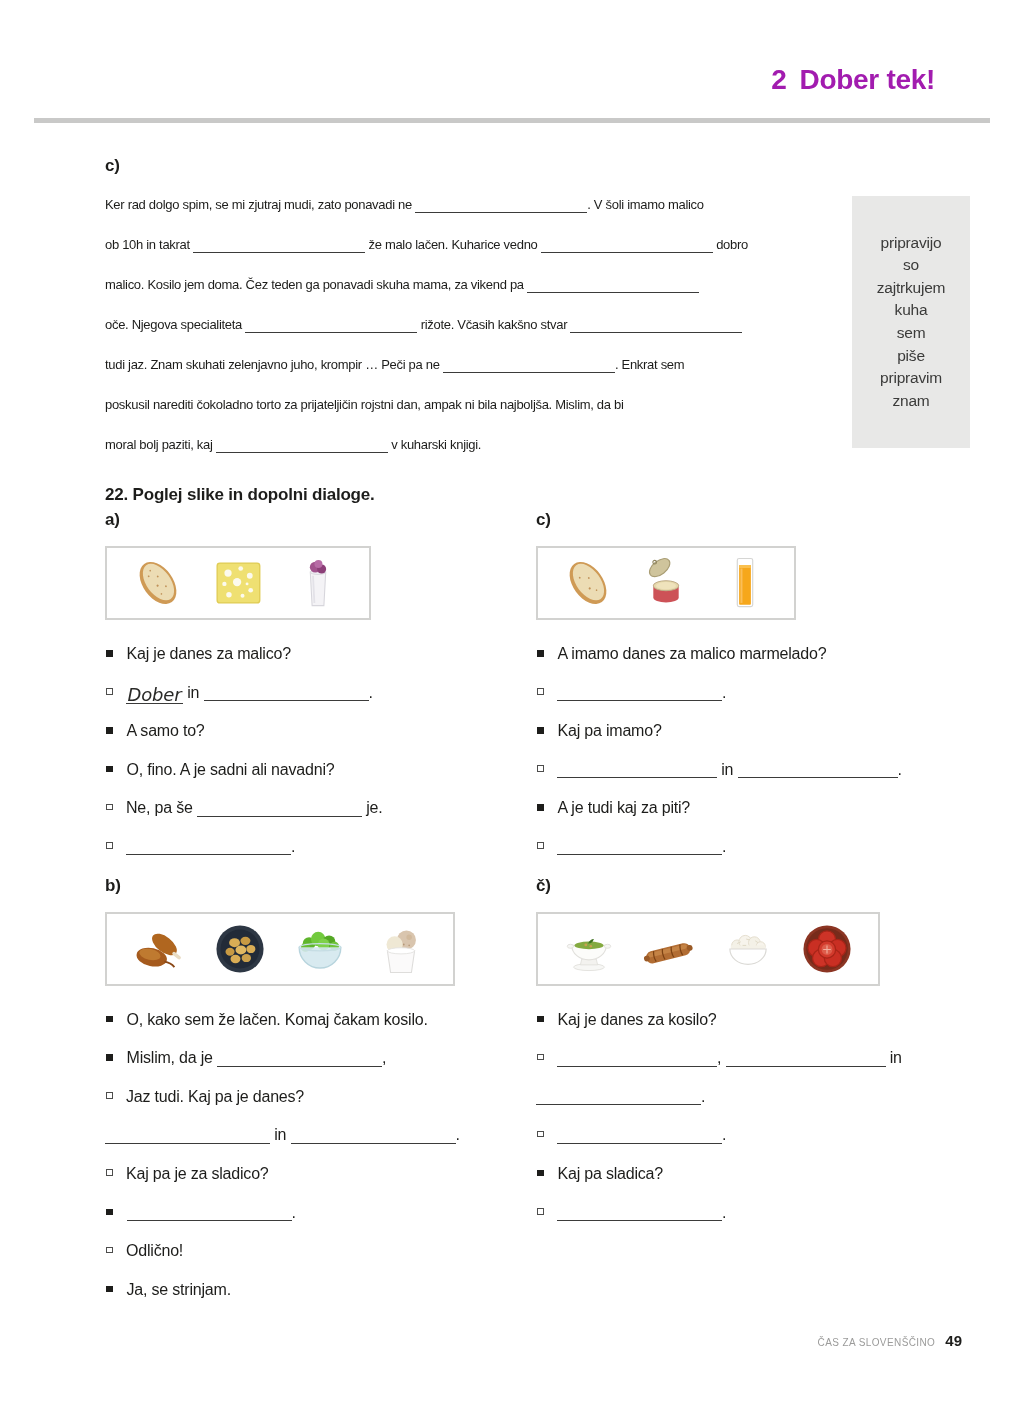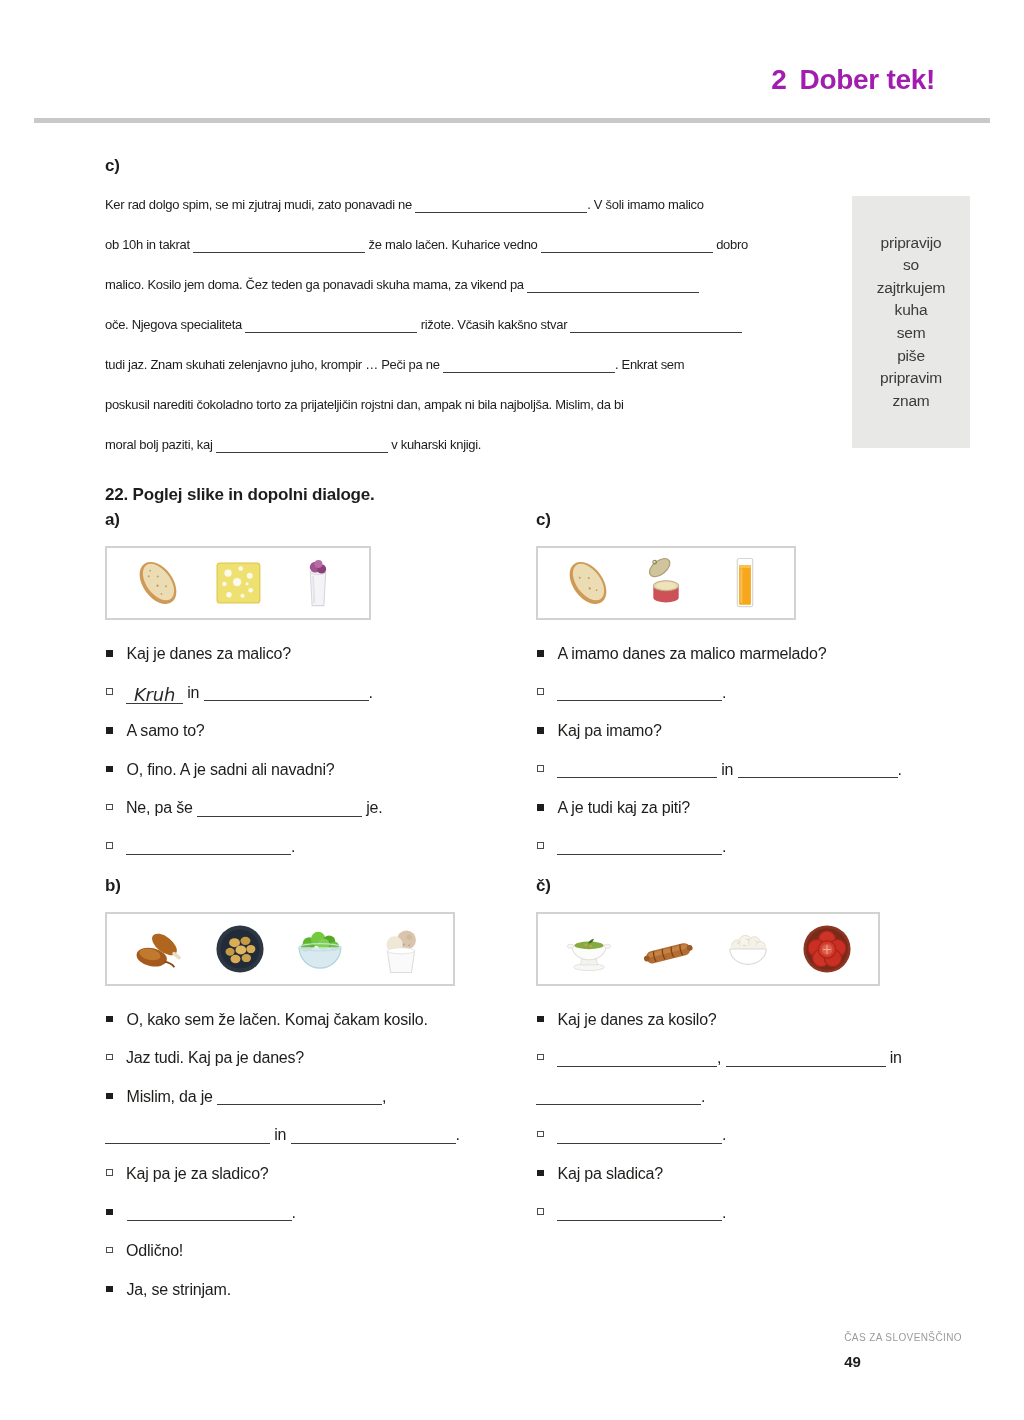--- a/index.html
+++ b/index.html
@@ -46,21 +46,21 @@
   .line-content { line-height:19px; white-space:nowrap; }
 
   
   .blank { display:inline-block; height:13px; border-bottom:1.6px solid #3b3b3a; vertical-align:-3.5px; }
   .blank.hw {
     height:auto; text-align:center; vertical-align:-3.5px;
     font-family:"DejaVu Sans", sans-serif; font-style:italic; font-size:18px; line-height:17px; color:#2a2a28;
   }
 
   
-  #footer { position:absolute; top:1332px; right:62px; display:flex; align-items:baseline; gap:10px;flex-direction:column; }
+  #footer { position:absolute; top:1332px; right:62px; display:flex; align-items:baseline; gap:10px; }
   #footer .brand { font-size:10px; letter-spacing:0.4px; color:#9b9b9a; }
   #footer .pagenum { font-size:15px; font-weight:600; color:#1d1d1b; }
 </style>
 </head>
 <body>
 
 <div class="page">
 
   <div class="chapter-title">
     <span class="num">2</span><span>Dober tek!</span>
@@ -136,21 +136,21 @@
             </svg>
           </span>
         </div>
       <div class="dlg">
           <div class="line-row">
             <span class="bullet filled"></span>
             <span class="line-content">Kaj je danes za malico?</span>
           </div>
           <div class="line-row">
             <span class="bullet open"></span>
-            <span class="line-content"><span class="blank hw" style="width: 57px;">Kruh</span> in <span class="blank" style="width: 165px;"></span>.</span>
+            <span class="line-content"><span class="blank hw" style="width: 57px;">Dober</span> in <span class="blank" style="width: 165px;"></span>.</span>
           </div>
           <div class="line-row">
             <span class="bullet filled"></span>
             <span class="line-content">A samo to?</span>
           </div>
           <div class="line-row">
             <span class="bullet filled"></span>
             <span class="line-content">O, fino. A je sadni ali navadni?</span>
           </div>
           <div class="line-row">
@@ -274,26 +274,26 @@
               <ellipse cx="32" cy="34" rx="15" ry="3.4" fill="#ffffff" stroke="#e3e2e0" stroke-width="1"></ellipse>
             </svg>
           </span>
         </div>
       <div class="dlg">
           <div class="line-row">
             <span class="bullet filled"></span>
             <span class="line-content">O, kako sem že lačen. Komaj čakam kosilo.</span>
           </div>
           <div class="line-row">
+            <span class="bullet filled"></span>
+            <span class="line-content">Mislim, da je <span class="blank" style="width: 165px;"></span>,</span>
+          </div>
+          <div class="line-row">
             <span class="bullet open"></span>
             <span class="line-content">Jaz tudi. Kaj pa je danes?</span>
-          </div>
-          <div class="line-row">
-            <span class="bullet filled"></span>
-            <span class="line-content">Mislim, da je <span class="blank" style="width: 165px;"></span>,</span>
           </div>
           <div class="line-row">
             <span class="line-content"><span class="blank" style="width: 165px;"></span> in <span class="blank" style="width: 165px;"></span>.</span>
           </div>
           <div class="line-row">
             <span class="bullet open"></span>
             <span class="line-content">Kaj pa je za sladico?</span>
           </div>
           <div class="line-row">
             <span class="bullet filled"></span>

